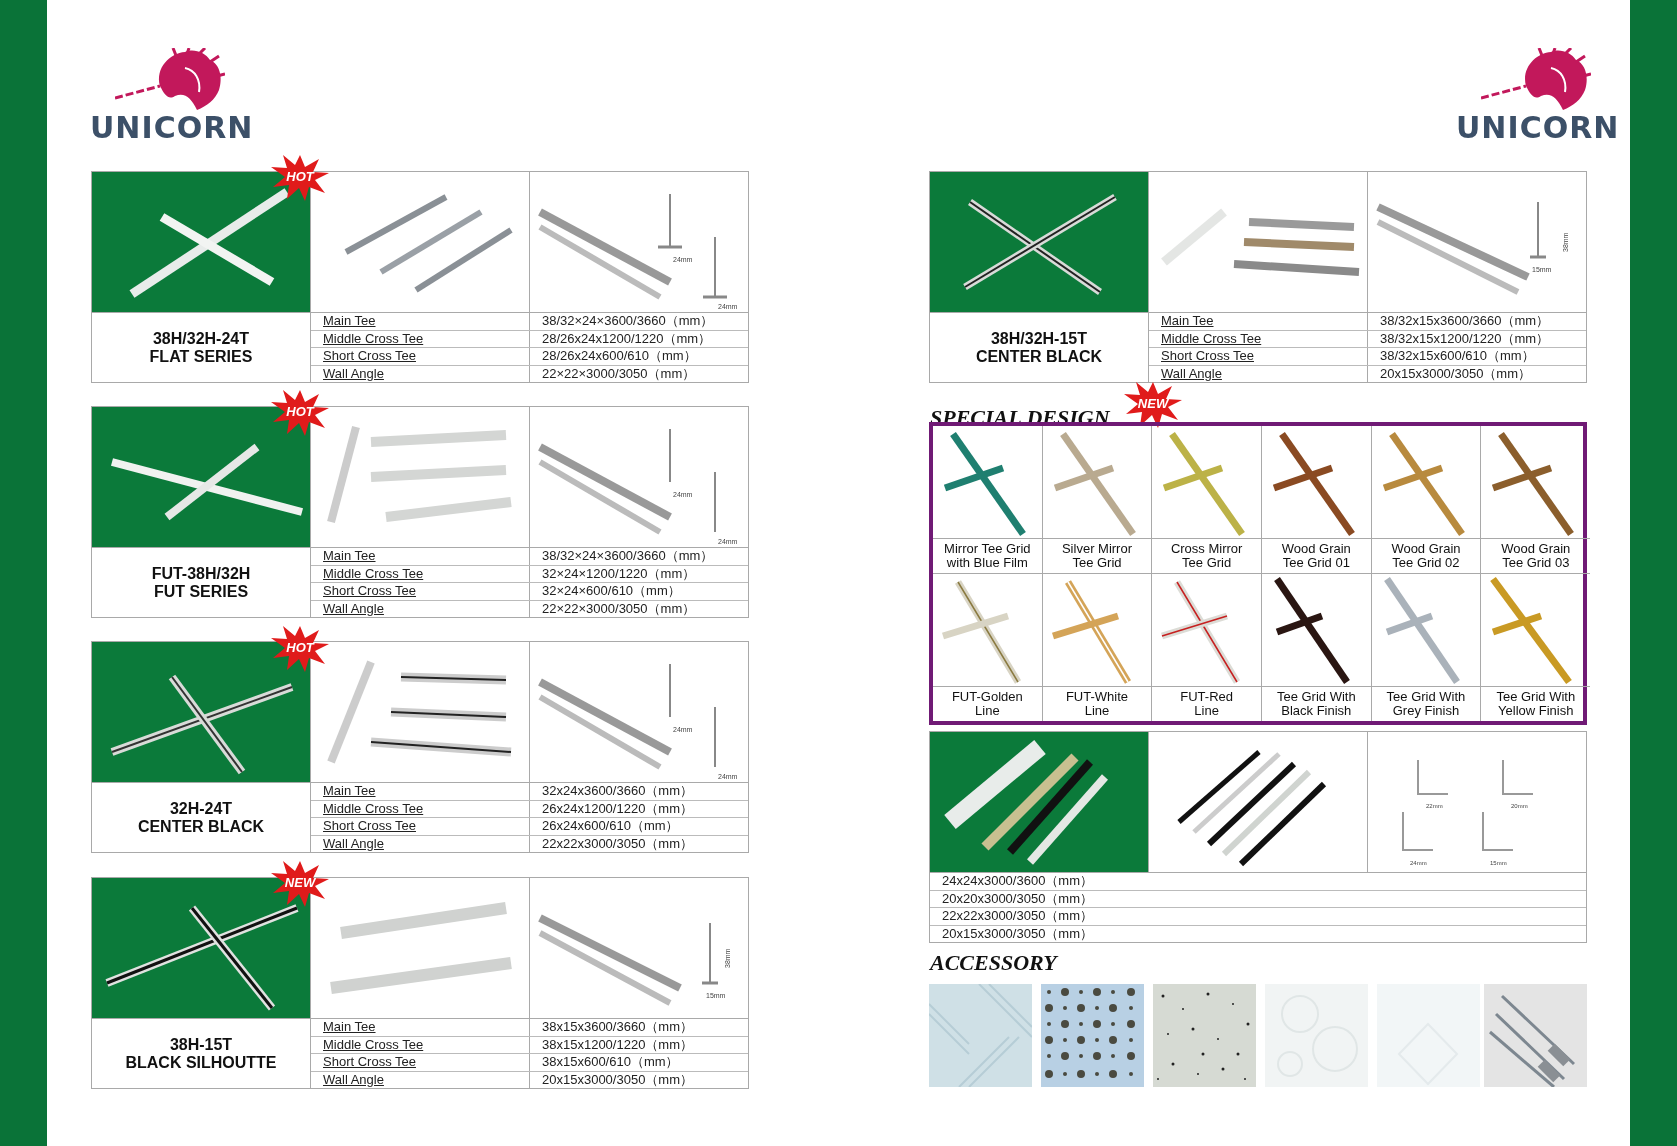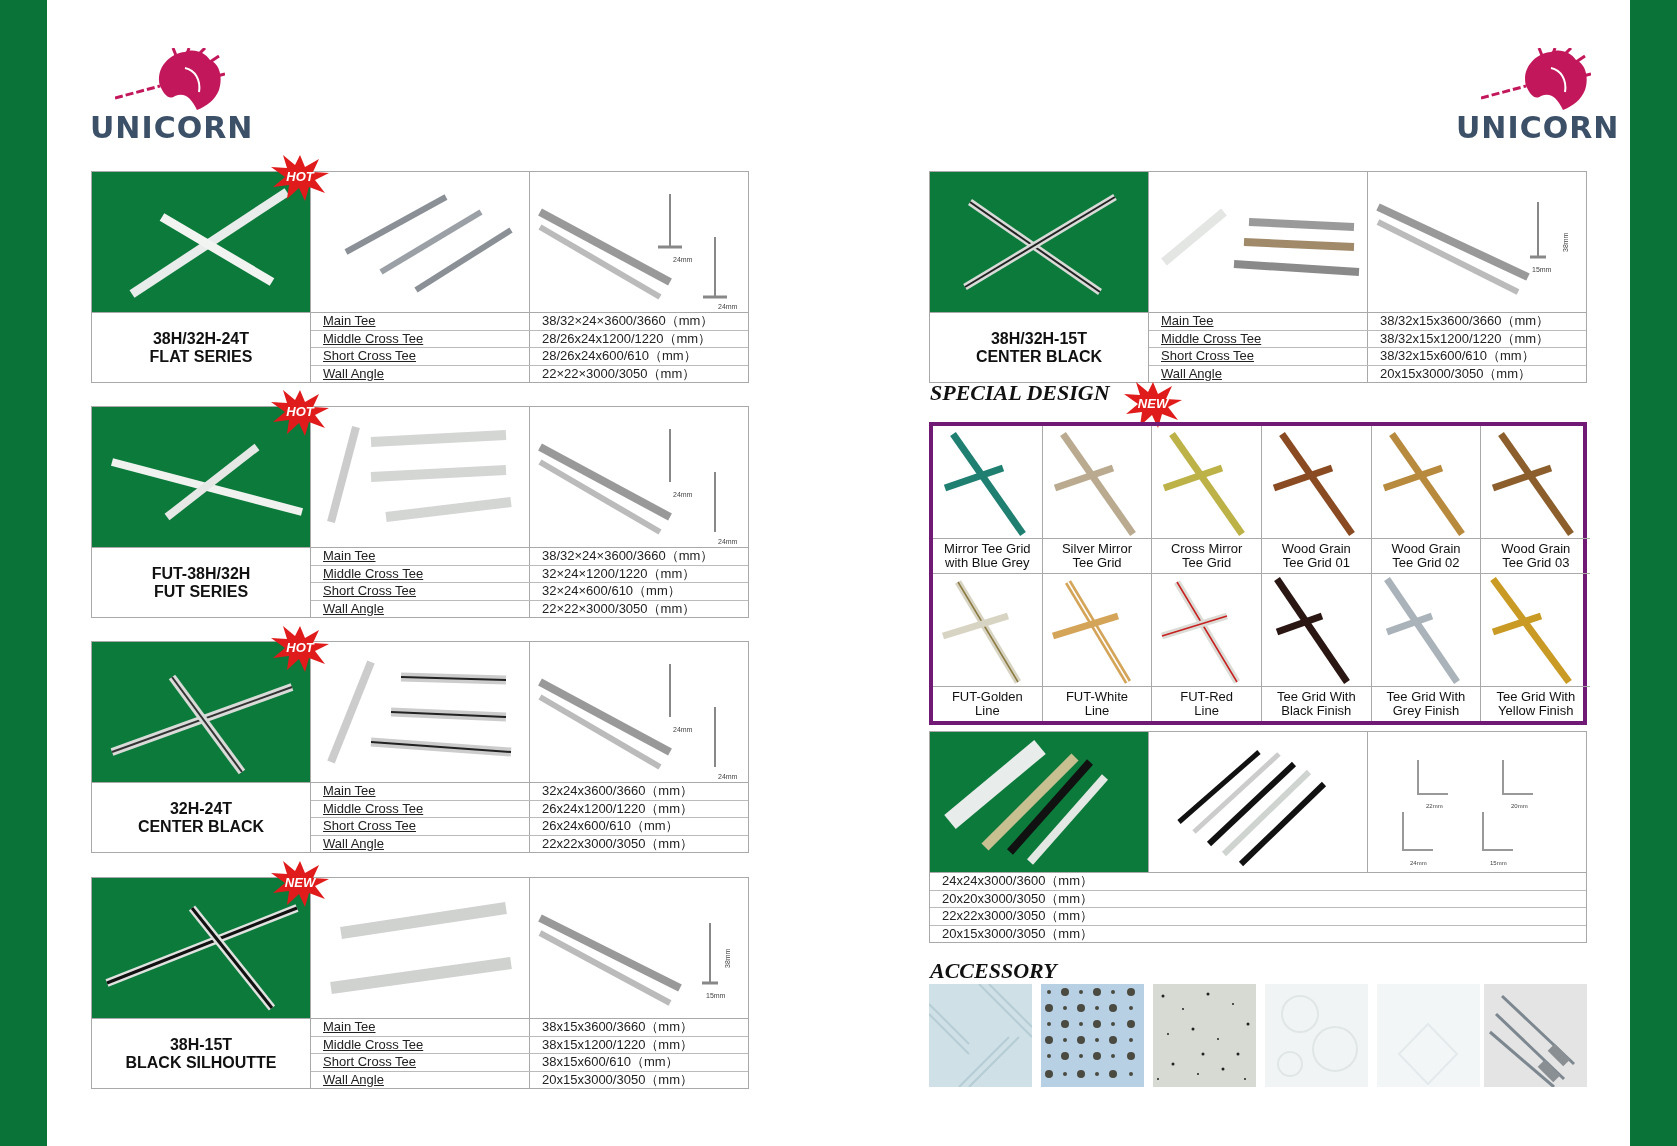--- a/index.html
+++ b/index.html
@@ -358,38 +358,38 @@
           <div class="val">38/32x15x600/610（mm）</div>
         </div>
       <div class="row">
           <div class="lab" style="width:219px;">Wall Angle</div>
           <div class="val">20x15x3000/3050（mm）</div>
         </div>
     </div>
   </div>
 </div>
 
-<div class="section-title" style="left:930px; top:380px;">SPECIAL DESIGN</div>
+<div class="section-title" style="left:930px; top:405px;">SPECIAL DESIGN</div>
 <div class="badge" style="left:1124px; top:382px;">
   <svg width="58" height="46">
       <polygon points="29,0 34,12 48,4 42,17 58,18 44,25 54,38 38,32 34,46 28,33 16,44 18,30 2,32 14,22 0,12 16,13 12,0 24,10" fill="#e01b1b"></polygon>
     </svg>
   <span>NEW</span>
 </div>
 
 <div class="special">
   <div class="grow">
     <div class="cell">
         <div class="pic"><svg width="109" height="113">
             <line x1="20" y1="8" x2="90" y2="108" stroke="#1f7f70" stroke-width="7"></line>
             <line x1="12" y1="62" x2="70" y2="42" stroke="#1f7f70" stroke-width="7"></line>
           </svg></div>
         <div class="cap">
           <div>Mirror Tee Grid</div>
-          <div>with Blue Grey</div>
+          <div>with Blue Film</div>
         </div>
       </div>
     <div class="cell">
         <div class="pic"><svg width="109" height="113">
             <line x1="20" y1="8" x2="90" y2="108" stroke="#b9aa90" stroke-width="7"></line>
             <line x1="12" y1="62" x2="70" y2="42" stroke="#b9aa90" stroke-width="7"></line>
           </svg></div>
         <div class="cap">
           <div>Silver Mirror</div>
           <div>Tee Grid</div>
@@ -547,21 +547,21 @@
       <div class="row">
           <div class="val">22x22x3000/3050（mm）</div>
         </div>
       <div class="row">
           <div class="val">20x15x3000/3050（mm）</div>
         </div>
     </div>
   </div>
 </div>
 
-<div class="section-title" style="left:930px; top:950px;margin-top:8px;">ACCESSORY</div>
+<div class="section-title" style="left:930px; top:950px;">ACCESSORY</div>
 
 <div class="acc" style="left:929px; background:#cfe0e6;">
   <svg width="103" height="103">
     <g stroke="#b6cdd6" stroke-width="2">
         <line x1="0" y1="20" x2="40" y2="60"></line>
         <line x1="0" y1="30" x2="40" y2="70"></line>
         <line x1="60" y1="0" x2="103" y2="43"></line>
         <line x1="50" y1="0" x2="103" y2="53"></line>
         <line x1="40" y1="103" x2="90" y2="53"></line>
         <line x1="30" y1="103" x2="80" y2="53"></line>

